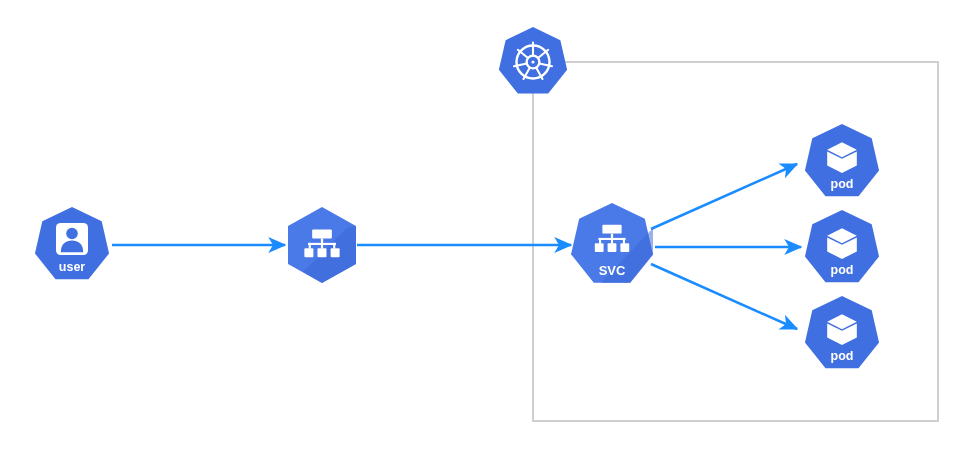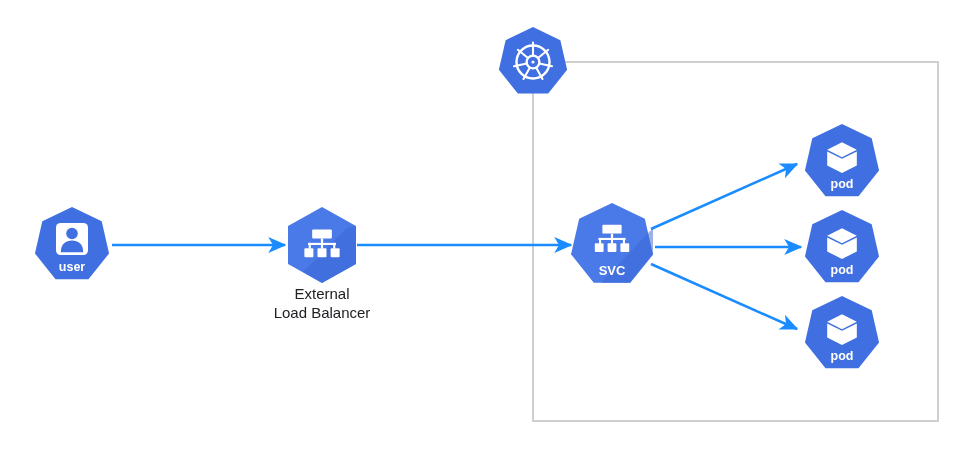--- a/index.html
+++ b/index.html
@@ -175,16 +175,14 @@
         <use href="#heptagon-unit"></use>
       </g>
       <g transform="translate(842,329) scale(0.78)" fill="#ffffff">
         <use href="#cube-icon-shape"></use>
       </g>
       <text x="842" y="360" text-anchor="middle" font-family="Liberation Sans, sans-serif" font-size="12.5" font-weight="bold" fill="#ffffff">pod</text>
     </g>
 
   </svg>
 
-  <div class="node-label-ext" style="left:222px; top:284px; width:200px;">External
-Load Balancer</div>
 
 </div>
 
 </body></html>

